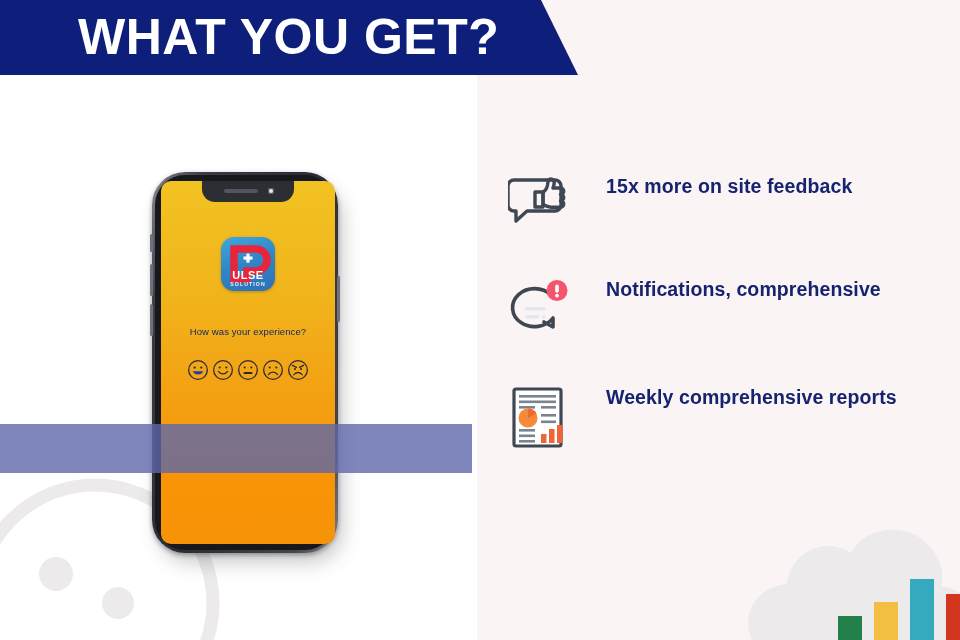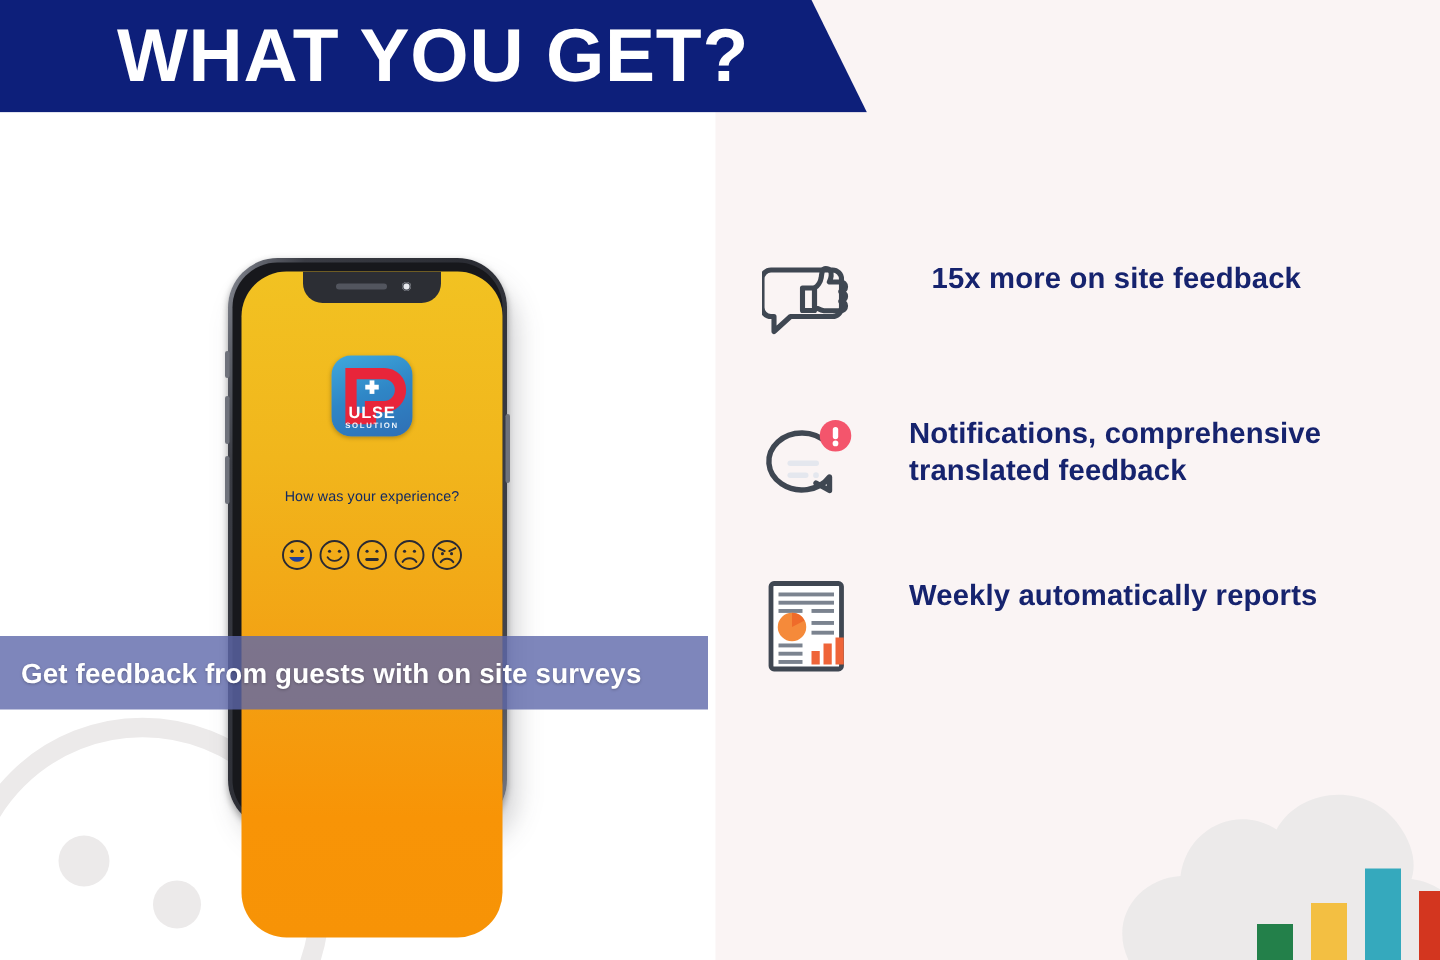--- a/index.html
+++ b/index.html
@@ -51,22 +51,22 @@
     position:absolute;left:0;top:0;width:186px;height:381px;
     border-radius:33px;
     background:linear-gradient(110deg,#8d9099 0%,#61646d 7%,#3a3c44 16%,#2a2c33 50%,#43454d 86%,#7d808a 100%);
     box-shadow:0 2px 5px rgba(0,0,0,.35);
   }
   .phone-inner{
     position:absolute;left:3px;top:3px;width:180px;height:375px;
     border-radius:30px;background:#17181c;
   }
   .phone-screen{
-    position:absolute;left:6px;top:6px;width:174px;height:444px;
-    border-radius:30px;overflow:hidden;
+    position:absolute;left:6px;top:6px;width:174px;height:363px;
+    border-radius:10px;overflow:hidden;
     background:linear-gradient(180deg,#f2c222 0%,#f1b61c 28%,#f3a013 60%,#f89406 82%,#f79306 100%);
   }
   .notch{
     position:absolute;left:50%;top:0;transform:translateX(-50%);
     width:92px;height:21px;background:#2c2e34;
     border-bottom-left-radius:13px;border-bottom-right-radius:13px;
   }
   .notch-speaker{
     position:absolute;left:22px;top:8px;width:34px;height:4px;border-radius:2px;
     background:#52555e;
@@ -106,21 +106,21 @@
   .caption-text{
     position:absolute;left:14px;top:424px;width:458px;height:49px;
     display:flex;align-items:center;
     color:#ffffff;font-size:18.5px;font-weight:bold;letter-spacing:.1px;
     text-shadow:0 1px 2px rgba(0,0,0,.25);
   }
 
   
   .features{position:absolute;left:508px;top:160px;width:450px;}
   .feature{position:relative;display:flex;align-items:flex-start;min-height:72px;}
-  .feature.f0{margin-top:6px;gap:15px;}
+  .feature.f0{margin-top:6px;}
   .feature.f1{margin-top:38px;}
   .feature.f2{margin-top:36px;}
   .feat-icon{flex:0 0 66px;width:66px;height:66px;position:relative;}
   .feat-text{
     flex:1;color:#16236e;font-size:19.5px;font-weight:bold;
     line-height:25px;padding-left:32px;padding-top:8px;letter-spacing:.1px;
   }
   .feature.f1 .feat-text{padding-top:1px;}
   .feature.f2 .feat-text{padding-top:1px;}
 </style>
@@ -221,21 +221,20 @@
               <path d="M7.4 17.2 A5.5 5.5 0 0 1 16.6 17.2" fill="none" stroke="#2a2a33" stroke-width="1.4" stroke-linecap="round"></path>
             </svg>
           </div>
 
         </div>
       </div>
     </div>
   </div>
 
   <div class="caption-band"></div>
-  <div class="caption-text">Get feedback from guests with on site surveys</div>
 
   <div class="features">
 
     <div class="feature f0">
       <div class="feat-icon">
         <svg width="66" height="66" viewBox="0 0 66 66">
           <g fill="none" stroke="#3f4752" stroke-width="3.4" stroke-linejoin="round" stroke-linecap="round">
             <path d="M6 14 h41 a6 6 0 0 1 6 6 v19 a6 6 0 0 1 -6 6 h-28 l-11 10 v-10 h-2 a6 6 0 0 1 -6 -6 v-19 a6 6 0 0 1 6 -6 z"></path>
             <path d="M27 26 h8 v15 h-8 z"></path>
             <path d="M35 26 c2 -1 4 -4 4.5 -7 c0.4 -3 0.4 -6 3 -6 c2.6 0 4 2 3.6 5 c-0.3 2.2 -1.2 4 -1.2 4 h7.6 a3.2 3.2 0 0 1 0 6.4 a3.2 3.2 0 0 1 0 6.4 a3.2 3.2 0 0 1 0 6.4 h-9.5 c-2.6 0 -5 -1 -8 -2.6 z"></path>
@@ -254,21 +253,20 @@
             <rect x="17" y="39" width="14" height="3.6" rx="1.8"></rect>
             <circle cx="36" cy="40.8" r="1.9"></circle>
           </g>
           <circle cx="49" cy="14.5" r="10.5" fill="#f4556c"></circle>
           <rect x="47.2" y="8.6" width="3.6" height="8.2" rx="1.8" fill="#ffffff"></rect>
           <circle cx="49" cy="19.6" r="1.9" fill="#ffffff"></circle>
         </svg>
       </div>
       <div class="feat-text">
         <span>Notifications,  comprehensive</span><br>
-        <span>translated feedback</span>
       </div>
     </div>
 
     <div class="feature f2">
       <div class="feat-icon">
         <svg width="66" height="66" viewBox="0 0 66 66">
           <rect x="6" y="5" width="47" height="57" rx="2" fill="#ffffff" stroke="#3f4752" stroke-width="3.2"></rect>
           <g fill="#7b838f">
             <rect x="11" y="11" width="37" height="2.6"></rect>
             <rect x="11" y="16.5" width="37" height="2.6"></rect>
@@ -283,19 +281,19 @@
           <circle cx="20" cy="34" r="9.5" fill="#f58a3a"></circle>
           <path d="M20 34 L20 24.5 A9.5 9.5 0 0 1 28.4 29.6 Z" fill="#ef6b2a"></path>
           <g fill="#ef6438">
             <rect x="33" y="50" width="5.5" height="9"></rect>
             <rect x="41" y="45" width="5.5" height="14"></rect>
             <rect x="49" y="41" width="5.5" height="18"></rect>
           </g>
         </svg>
       </div>
       <div class="feat-text">
-        <span>Weekly automatically reports</span><br>
+        <span>Weekly comprehensive reports</span><br>
       </div>
     </div>
 
   </div>
 
 </div>
 
 </body></html>

